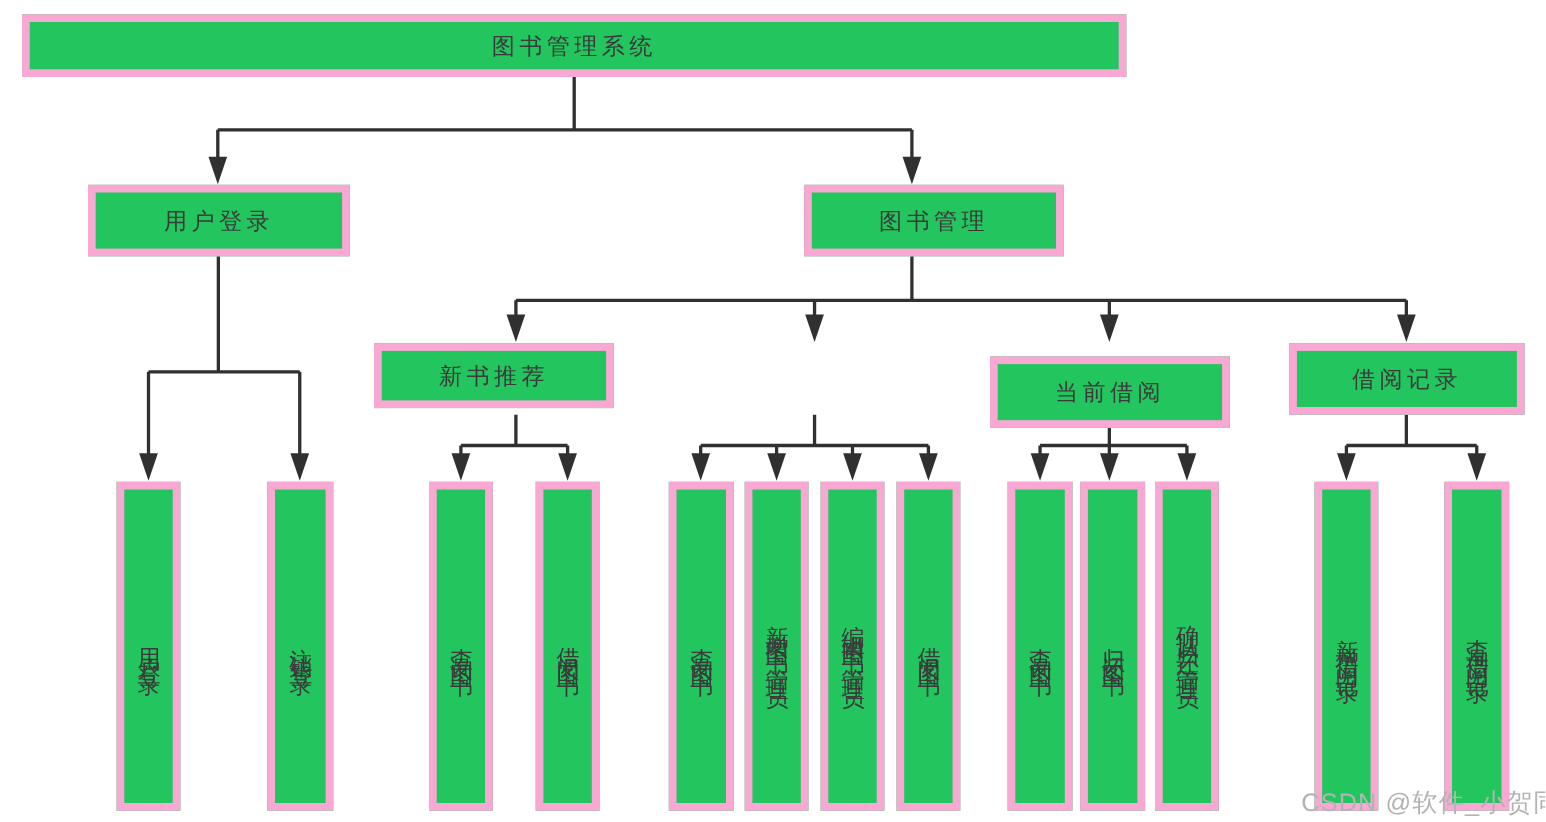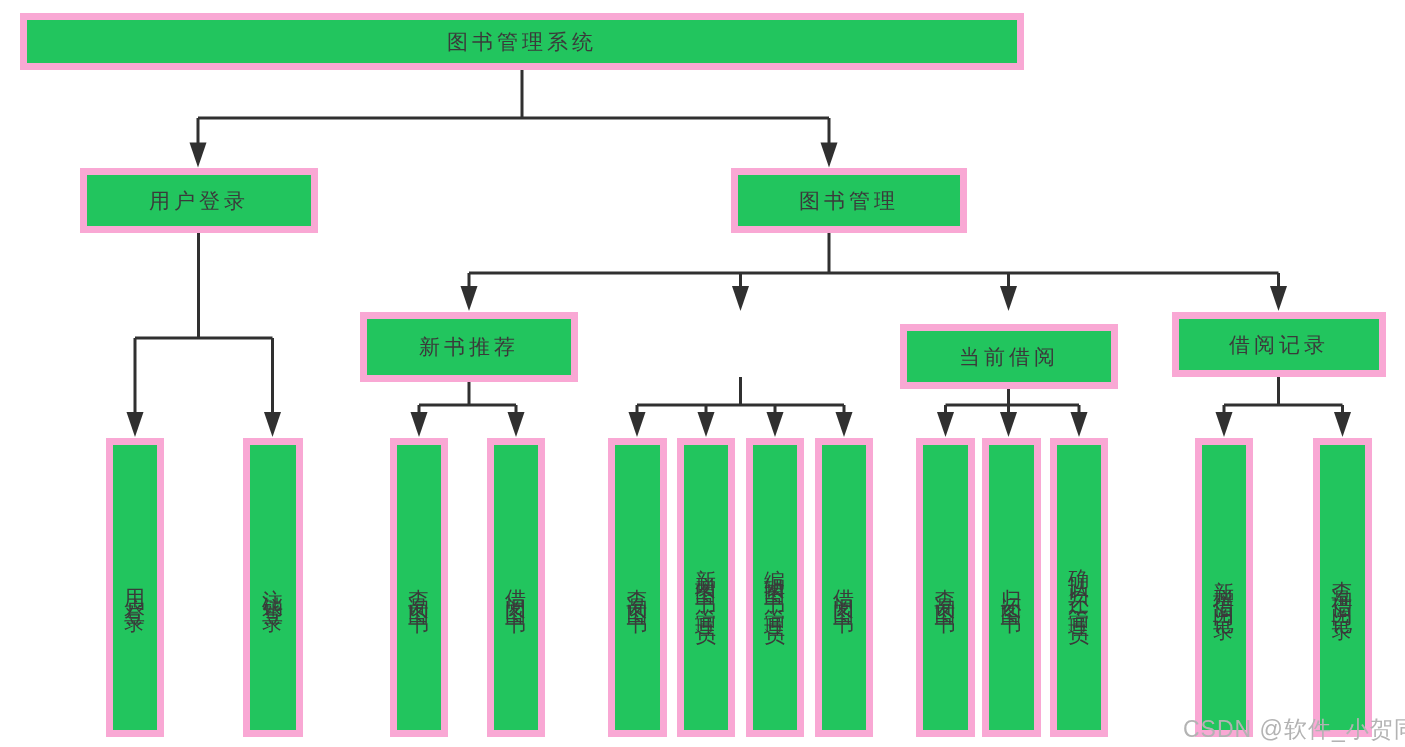--- a/index.html
+++ b/index.html
@@ -43,21 +43,21 @@
     writing-mode: vertical-rl;
     text-orientation: mixed;
     font-size: 21px;
     letter-spacing: 8px;
     line-height: 1;
   }
   
   .n-root            { left: 20px;   top: 13px;  width: 1004px; height: 57px; }
   .n-user-login      { left: 80px;   top: 168px; width: 238px;  height: 65px; }
   .n-book-mgmt       { left: 712px;  top: 168px; width: 236px;  height: 65px; margin-left: 19px; }
-  .n-new-book        { left: 360px;  top: 312px; width: 218px;  height: 70px; }
+  .n-new-book        { left: 340px;  top: 312px; width: 218px;  height: 59px; }
   .n-book-borrow     { left: 632px;  top: 312px; width: 218px;  height: 65px; }
   .n-current-borrow  { left: 900px;  top: 324px; width: 218px;  height: 65px; }
   .n-borrow-record   { left: 1172px; top: 312px; width: 214px;  height: 65px; }
   .leaf              { top: 438px; height: 299px; }
   .n-leaf-login      { left: 106px;  width: 58px; }
   .n-leaf-logout     { left: 243px;  width: 60px; }
   .n-nb-query        { left: 390px;  width: 58px; }
   .n-nb-borrow       { left: 487px;  width: 58px; }
   .n-bb-query        { left: 608px;  width: 59px; }
   .n-bb-add          { left: 677px;  width: 58px; }

